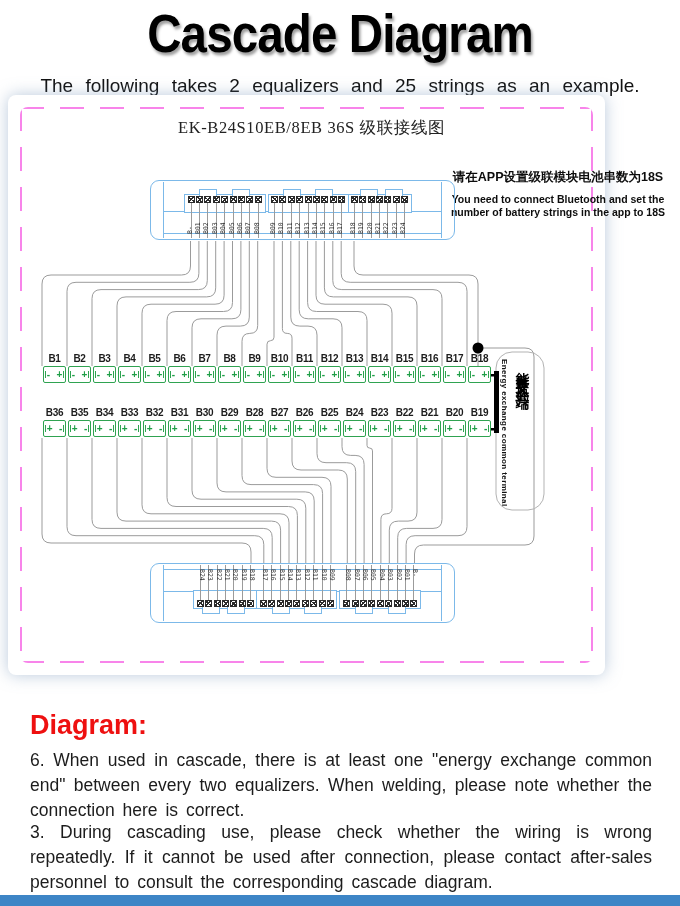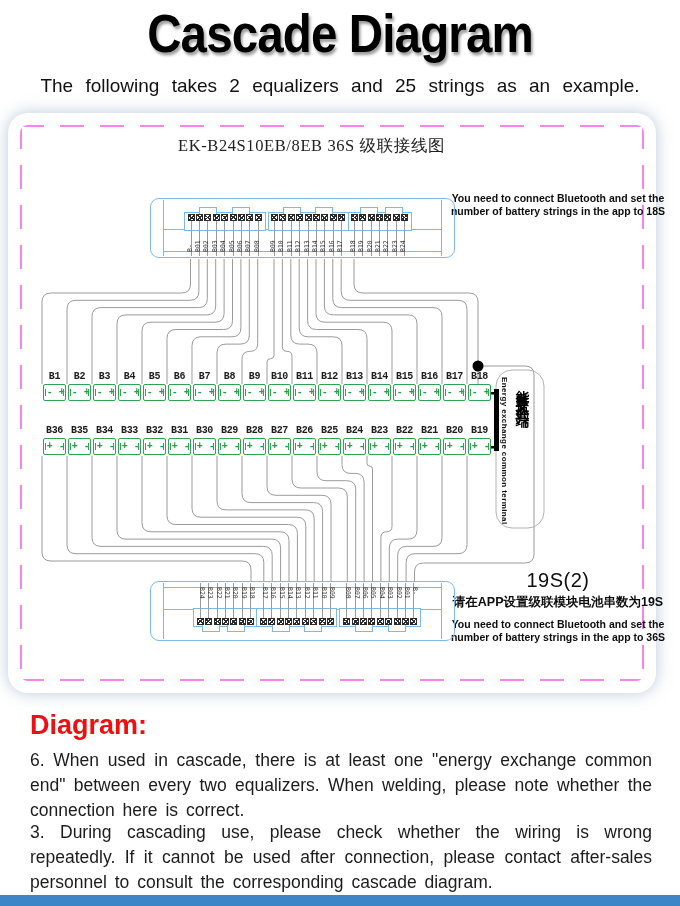--- a/index.html
+++ b/index.html
@@ -6,22 +6,22 @@
   body{width:680px;height:906px;position:relative;overflow:hidden;
        font-family:"Liberation Sans",sans-serif;color:#1a1a1a;}
   
   .main-title{position:absolute;left:0;top:2px;width:680px;text-align:center;
     font-size:54px;font-weight:bold;letter-spacing:-1px;color:#000;
     transform:scaleX(.88);transform-origin:50% 50%;
     text-shadow:2px 3px 3px rgba(0,0,0,.38);}
   .sub-title{position:absolute;left:0;top:75px;width:680px;text-align:center;
     font-size:19px;color:#111;word-spacing:7px;}
   
-  .panel{position:absolute;left:8px;top:113px;width:648px;height:580px;
-    background:#fff;border-radius:20px;
+  .panel{position:absolute;left:8px;top:95px;width:597px;height:580px;
+    background:#fff;border-radius:8px;
     box-shadow:0 0 16px rgba(120,150,185,.5);}
   .dashes{position:absolute;inset:12px;border-radius:8px;pointer-events:none;
     background:
       repeating-linear-gradient(90deg,#f884ea 0 24px,transparent 24px 40px) top left/100% 2px no-repeat,
       repeating-linear-gradient(90deg,#f884ea 0 24px,transparent 24px 40px) bottom left/100% 2px no-repeat,
       repeating-linear-gradient(180deg,#f884ea 0 24px,transparent 24px 40px) top left/2px 100% no-repeat,
       repeating-linear-gradient(180deg,#f884ea 0 24px,transparent 24px 40px) top right/2px 100% no-repeat;}
   .dtitle{position:absolute;left:170px;font-family:"Liberation Serif",serif;
     font-size:16.5px;letter-spacing:.6px;color:#222;white-space:nowrap;}
   .dtitle1{top:22px}.dtitle2{top:44px}
@@ -37,21 +37,21 @@
     border-bottom:none;background:#fff;}
   .pinwire{position:absolute;top:22px;width:1px;height:36px;background:#9b9b9b;}
   .pin{position:absolute;top:16px;width:5px;height:5px;border:1px solid #2b2b2b;
     background:
       linear-gradient(45deg,transparent 40%,#2b2b2b 40%,#2b2b2b 60%,transparent 60%),
       linear-gradient(-45deg,transparent 40%,#2b2b2b 40%,#2b2b2b 60%,transparent 60%);}
   .pinlabel{position:absolute;top:33px;height:21px;writing-mode:vertical-rl;
     transform:rotate(180deg);font-size:6.5px;line-height:7px;color:#333;
     font-family:"DejaVu Sans Mono",monospace;}
   
-  .batrow{position:absolute;display:flex;font-family:Liberation Mono, monospace;}
+  .batrow{position:absolute;display:flex;}
   .batcell{width:25px;}
   .batlabel{height:13px;font-size:10px;font-weight:bold;color:#1d1d1d;text-align:center;
     line-height:12px;letter-spacing:-.3px;}
   .batbox{position:relative;height:15px;margin:0 .7px;border:1px solid #2fa351;
     border-radius:2px;display:flex;justify-content:space-between;align-items:center;
     font-size:10px;font-weight:bold;color:#1e9e46;background:#fff;}
   .batbox::before,.batbox::after{content:"";position:absolute;top:4px;width:1.5px;height:7px;background:#2fa351;}
   .batbox::before{left:1px}.batbox::after{right:1px}
   .tsign{padding:0 3px;line-height:14px;}
   
@@ -120,26 +120,22 @@
       <path d="M470,253 L517.0,253.0 Q526,253 526.0,262.0 L526.0,441.0 Q526,450 517.0,450.0 L415.5,450.0 Q406.5,450 406.5,459.0 L406.5,468" fill="none" stroke="#9b9b9b" stroke-width="1"></path>
       <rect x="488" y="257" width="48" height="158" rx="16" fill="none" stroke="#b3b3b3"></rect>
       <circle cx="470" cy="253" r="5.5" fill="#000"></circle>
       <rect x="486" y="276" width="5" height="62" fill="#000"></rect>
       <rect x="481" y="279" width="6" height="2.5" fill="#000"></rect>
       <rect x="481" y="333" width="6" height="2.5" fill="#000"></rect>
     </svg>
   <div class="dtitle dtitle1">EK-B24S10EB/8EB 36S 级联接线图</div>
 
   <div class="ann" style="left:440px;top:72px">
+    <div class="ann-zh">请在APP设置级联模块电池串数为18S</div>
     <div class="ann-en">You need to connect Bluetooth and set the number of battery strings in the app to 18S</div>
-  </div>
-  <div class="ann" style="left:440px;top:456px">
-    <div class="ann-h">19S(2)</div>
-    <div class="ann-zh">请在APP设置级联模块电池串数为19S</div>
-    <div class="ann-en">You need to connect Bluetooth and set the number of battery strings in the app to 36S</div>
   </div>
 
   <div class="energy-en">Energy exchange common terminal</div>
   <div class="energy-zh">能量交换公共端</div>
 <div class="module" style="left: 142px; top: 85px;">
       <div class="shell"></div>
       <div class="tab" style="left: 13px;"></div>
       <div class="tab" style="right: 13px;"></div>
       <div class="hline" style="top: 31px;"></div>
       <div class="hline" style="top: 53px;"></div>

